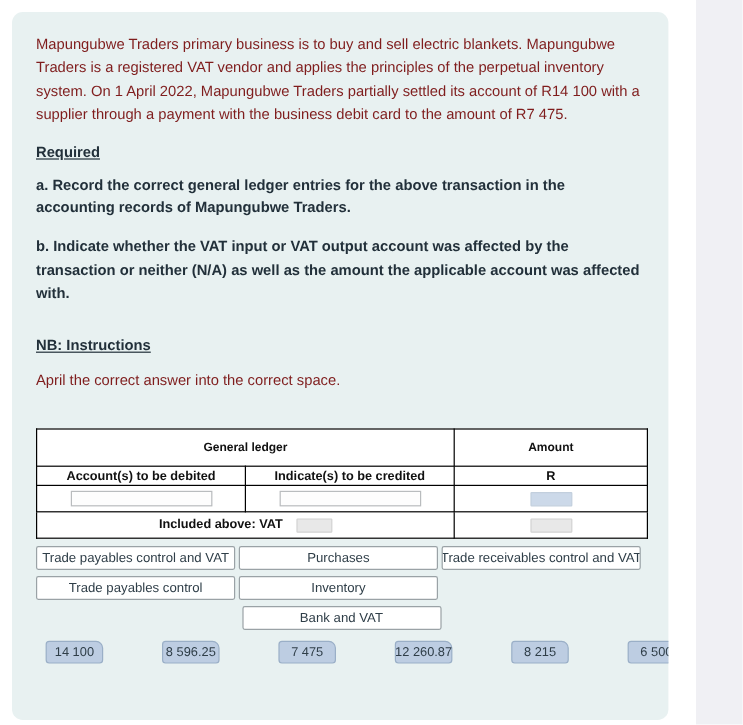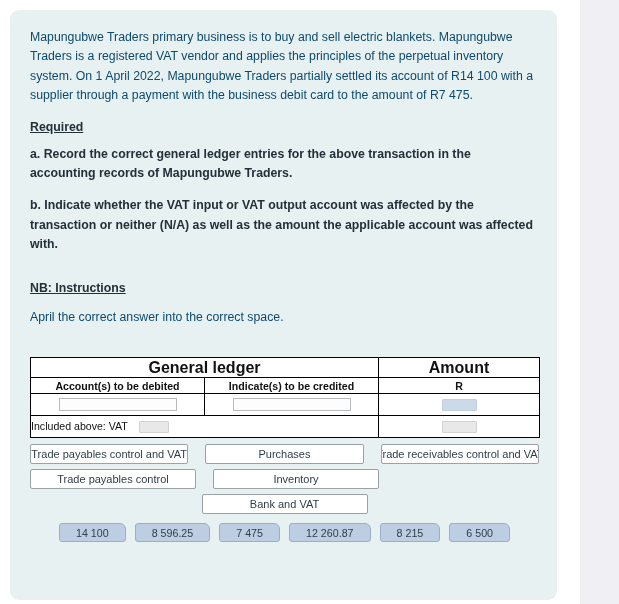--- a/index.html
+++ b/index.html
@@ -25,21 +25,21 @@
   .card {
     position: absolute;
     top: 10px; left: 10px;
     width: 547px; height: 590px;
     background: #e8f1f1;
     border-radius: 9px;
     padding: 18px 20px 0 20px;
     overflow: hidden;
   }
   .para {
-    color: #0c4a6e;
+    color: #7f1d1d;
     font-size: 12.3px;
     line-height: 19.4px;
     margin: 0 0 14px 0;
     max-width: 508px;
   }
   .hdg {
     color: #22303a;
     font-size: 12.3px;
     font-weight: bold;
     text-decoration: underline;
@@ -63,35 +63,35 @@
   .ledger td, .ledger th {
     border: 1px solid #000000;
     background: #ffffff;
     padding: 0;
     font-size: 11px;
     color: #111111;
   }
   .ledger th {
     font-weight: bold;
     text-align: center;
-    height: 20px;
-    font-size: 16px;
+    height: 31px;
+    font-size: 10px;
   }
   .ledger th.sub { font-size: 10.6px; height: 16px; }
   .ledger td.zone-cell {
     height: 22px;
     text-align: center;
     vertical-align: middle;
   }
   .ledger td.vat-cell {
     height: 22px;
-    text-align: left;
+    text-align: center;
     vertical-align: middle;
     padding-left: 0;
-    font-weight: normal;
+    font-weight: bold;
     font-size: 10.6px;
     white-space: nowrap;
   }
 
   
   .dz {
     display: inline-block;
     vertical-align: middle;
   }
   .dz-account {
@@ -122,21 +122,21 @@
   
   .opt-grid {
     margin-top: 6px;
     display: flex;
     flex-direction: column;
     gap: 5px;
     width: 509px;
   }
   .opt-row {
     display: flex;
-    gap: 17px;
+    gap: 3px;
     justify-content: flex-start;
   }
   .opt {
     width: 166px;
     height: 20px;
     background: #ffffff;
     border: 1px solid #9aa2a6;
     border-radius: 2px;
     color: #2f3e48;
     font-size: 11px;
@@ -165,20 +165,21 @@
     height: 19px;
     padding: 0 16px;
     min-width: 48px;
     font-size: 10.7px;
     color: #2f3e48;
     display: flex;
     align-items: center;
     justify-content: center;
     white-space: nowrap;
     border-radius: 3px 6px 3px 3px;
+    margin-left: 40px;
   }
   .chip.blue {
     background: #bdcde2;
     border: 1px solid #9aafc7;
   }
 </style>
 </head>
 <body>
 
 <div id="root">

